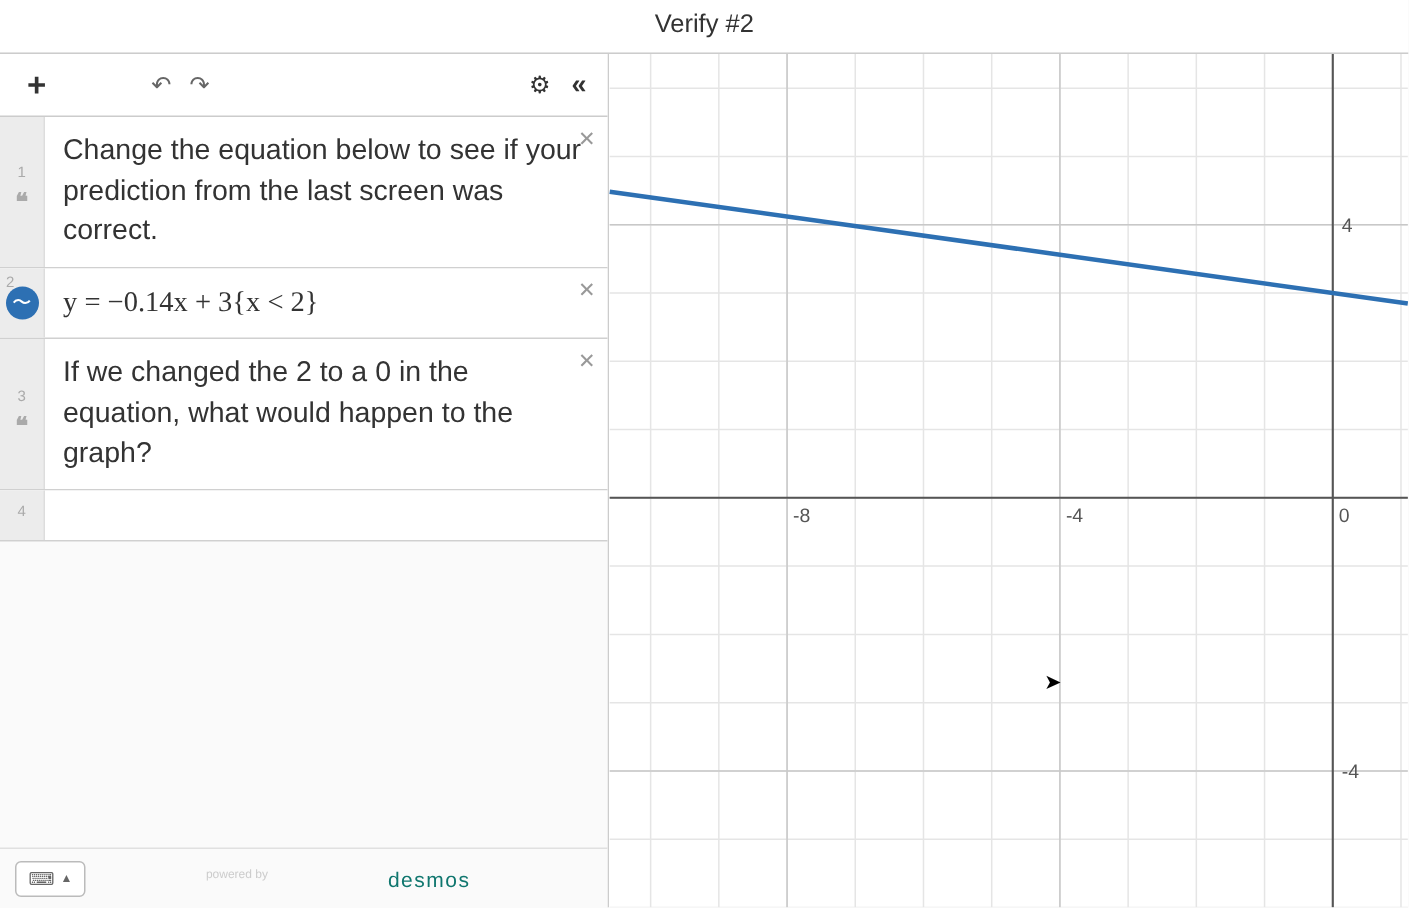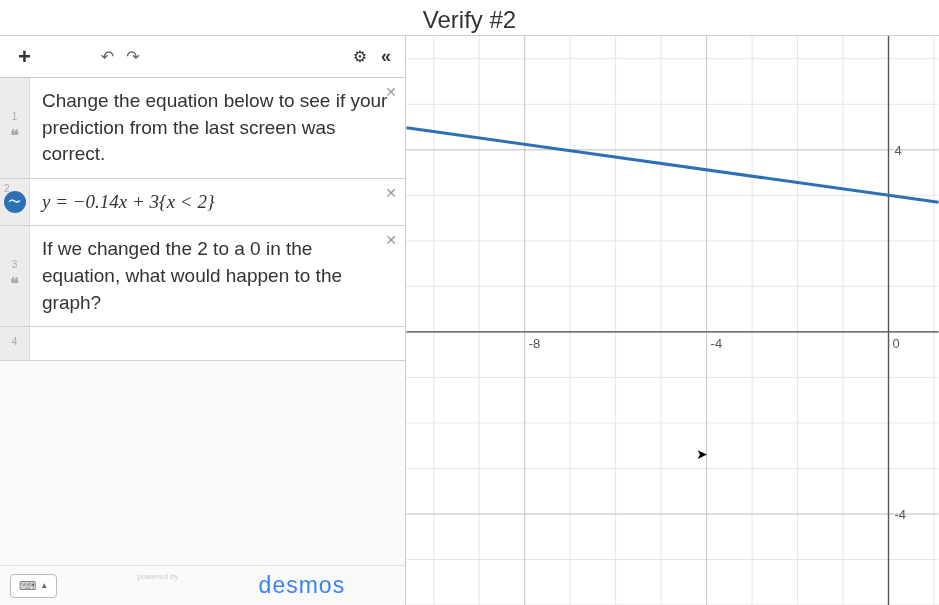--- a/index.html
+++ b/index.html
@@ -7,21 +7,21 @@
       width: 939px;
       height: 605px;
       font-family: Arial, Helvetica, sans-serif;
       background: #f5f5f5;
       overflow: hidden;
       position: relative;
     }
     .title-bar {
       height: 35px;
       text-align: center;
-      font-size: 24px;
+      font-size: 17px;
       color: #333;
       padding-top: 6px;
       background: #fff;
     }
     .main {
       display: flex;
       height: 570px;
       border-top: 1px solid #ccc;
     }
     
@@ -117,21 +117,20 @@
       height: 22px;
       border-radius: 50%;
       background: #2d70b3;
       display: flex;
       align-items: center;
       justify-content: center;
       color: #fff;
       font-size: 13px;
     }
     .equation {
-      font-style: italic;
       font-size: 16px;
       font-family: Georgia, serif;
     }
     .rows-spacer { flex: 1; background: #fafafa; }
     .footer {
       height: 40px;
       display: flex;
       align-items: center;
       padding: 0 10px;
       background: #fafafa;
@@ -143,22 +142,22 @@
       padding: 4px 8px;
       background: #fff;
       color: #666;
       font-size: 12px;
       display: flex;
       align-items: center;
       gap: 4px;
       cursor: pointer;
     }
     .desmos-logo {
-      color: #3b82f6;
-      font-size: 23px;
+      color: #0f766e;
+      font-size: 14px;
       letter-spacing: 1px;
       margin-left: 80px;
       font-weight: 300;
     }
     .poweredby {
       color: #ccc;
       font-size: 8px;
       margin-left: 80px;
       margin-bottom: -4px;
     }

